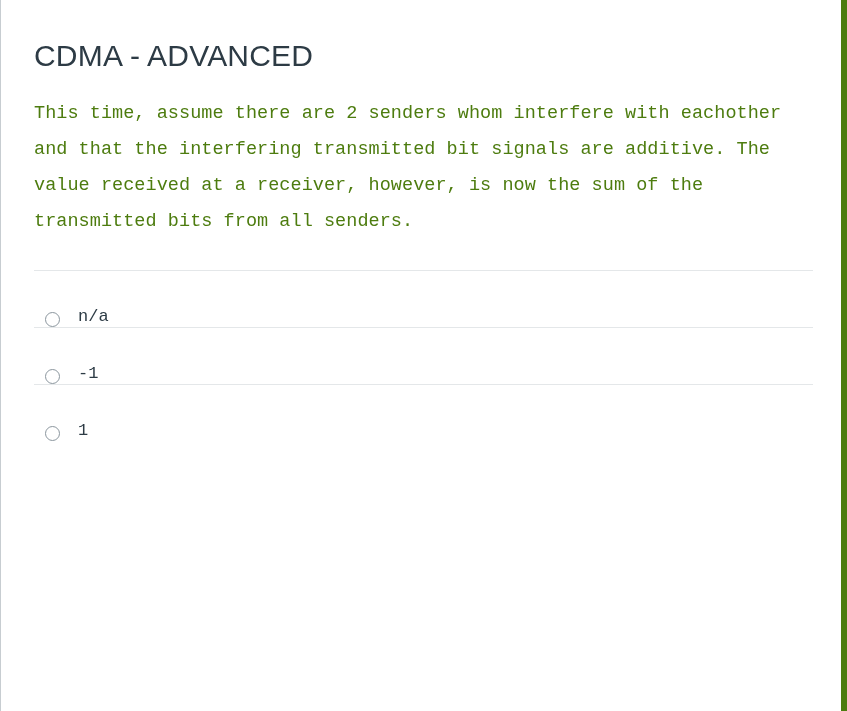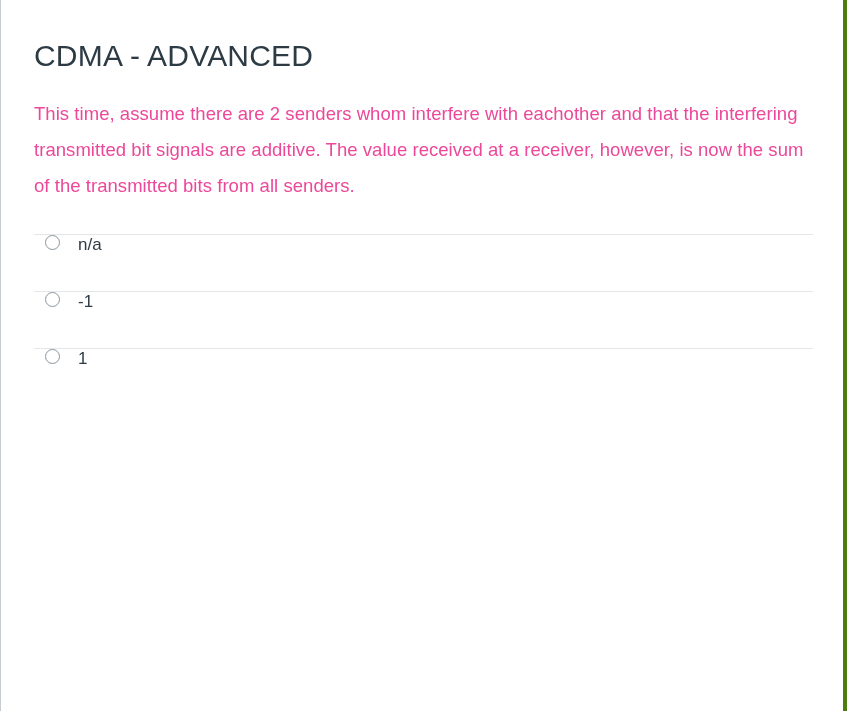--- a/index.html
+++ b/index.html
@@ -16,59 +16,61 @@
     position: relative;
   }
   .page {
     position: absolute;
     left: 0;
     top: 0;
     width: 847px;
     height: 711px;
     box-sizing: border-box;
     border-left: 1px solid #c7cdd1;
-    border-right: 4px solid #4d7c0f;
+    border-right: 6px solid #4d7c0f;
     background: #ffffff;
   }
   .page-inner {
     padding: 0 33px;
   }
   .quiz-title {
     font-size: 30px;
     font-weight: 400;
     color: #2d3b45;
     letter-spacing: 0.2px;
     margin: 0;
     padding-top: 36px;
     line-height: 40px;
   }
   .question-body {
     padding-top: 20px;
   }
   .q-para {
     font-size: 18.5px;
     line-height: 36px;
-    color: #ec4899;
+    color: #4d7c0f;
     margin: 0 0 19px 0;
     max-width: 790px;
     letter-spacing: 0.05px;
+    font-family: Liberation Mono, monospace;
   }
   .q-para.tight {
     margin-bottom: 12px;
   }
   .answers {
     margin-top: 30px;
     width: 779px;
   }
   .answer-row {
     display: flex;
-    align-items: flex-start;
+    align-items: flex-end;
     height: 57px;
     border-top: 1px solid #e4e7e9;
     box-sizing: border-box;
+    font-family: Liberation Mono, monospace;
   }
   .radio {
     width: 15px;
     height: 15px;
     border: 1.5px solid #8b969e;
     border-radius: 50%;
     background: #ffffff;
     flex: 0 0 auto;
     margin-left: 11px;
     box-sizing: border-box;

